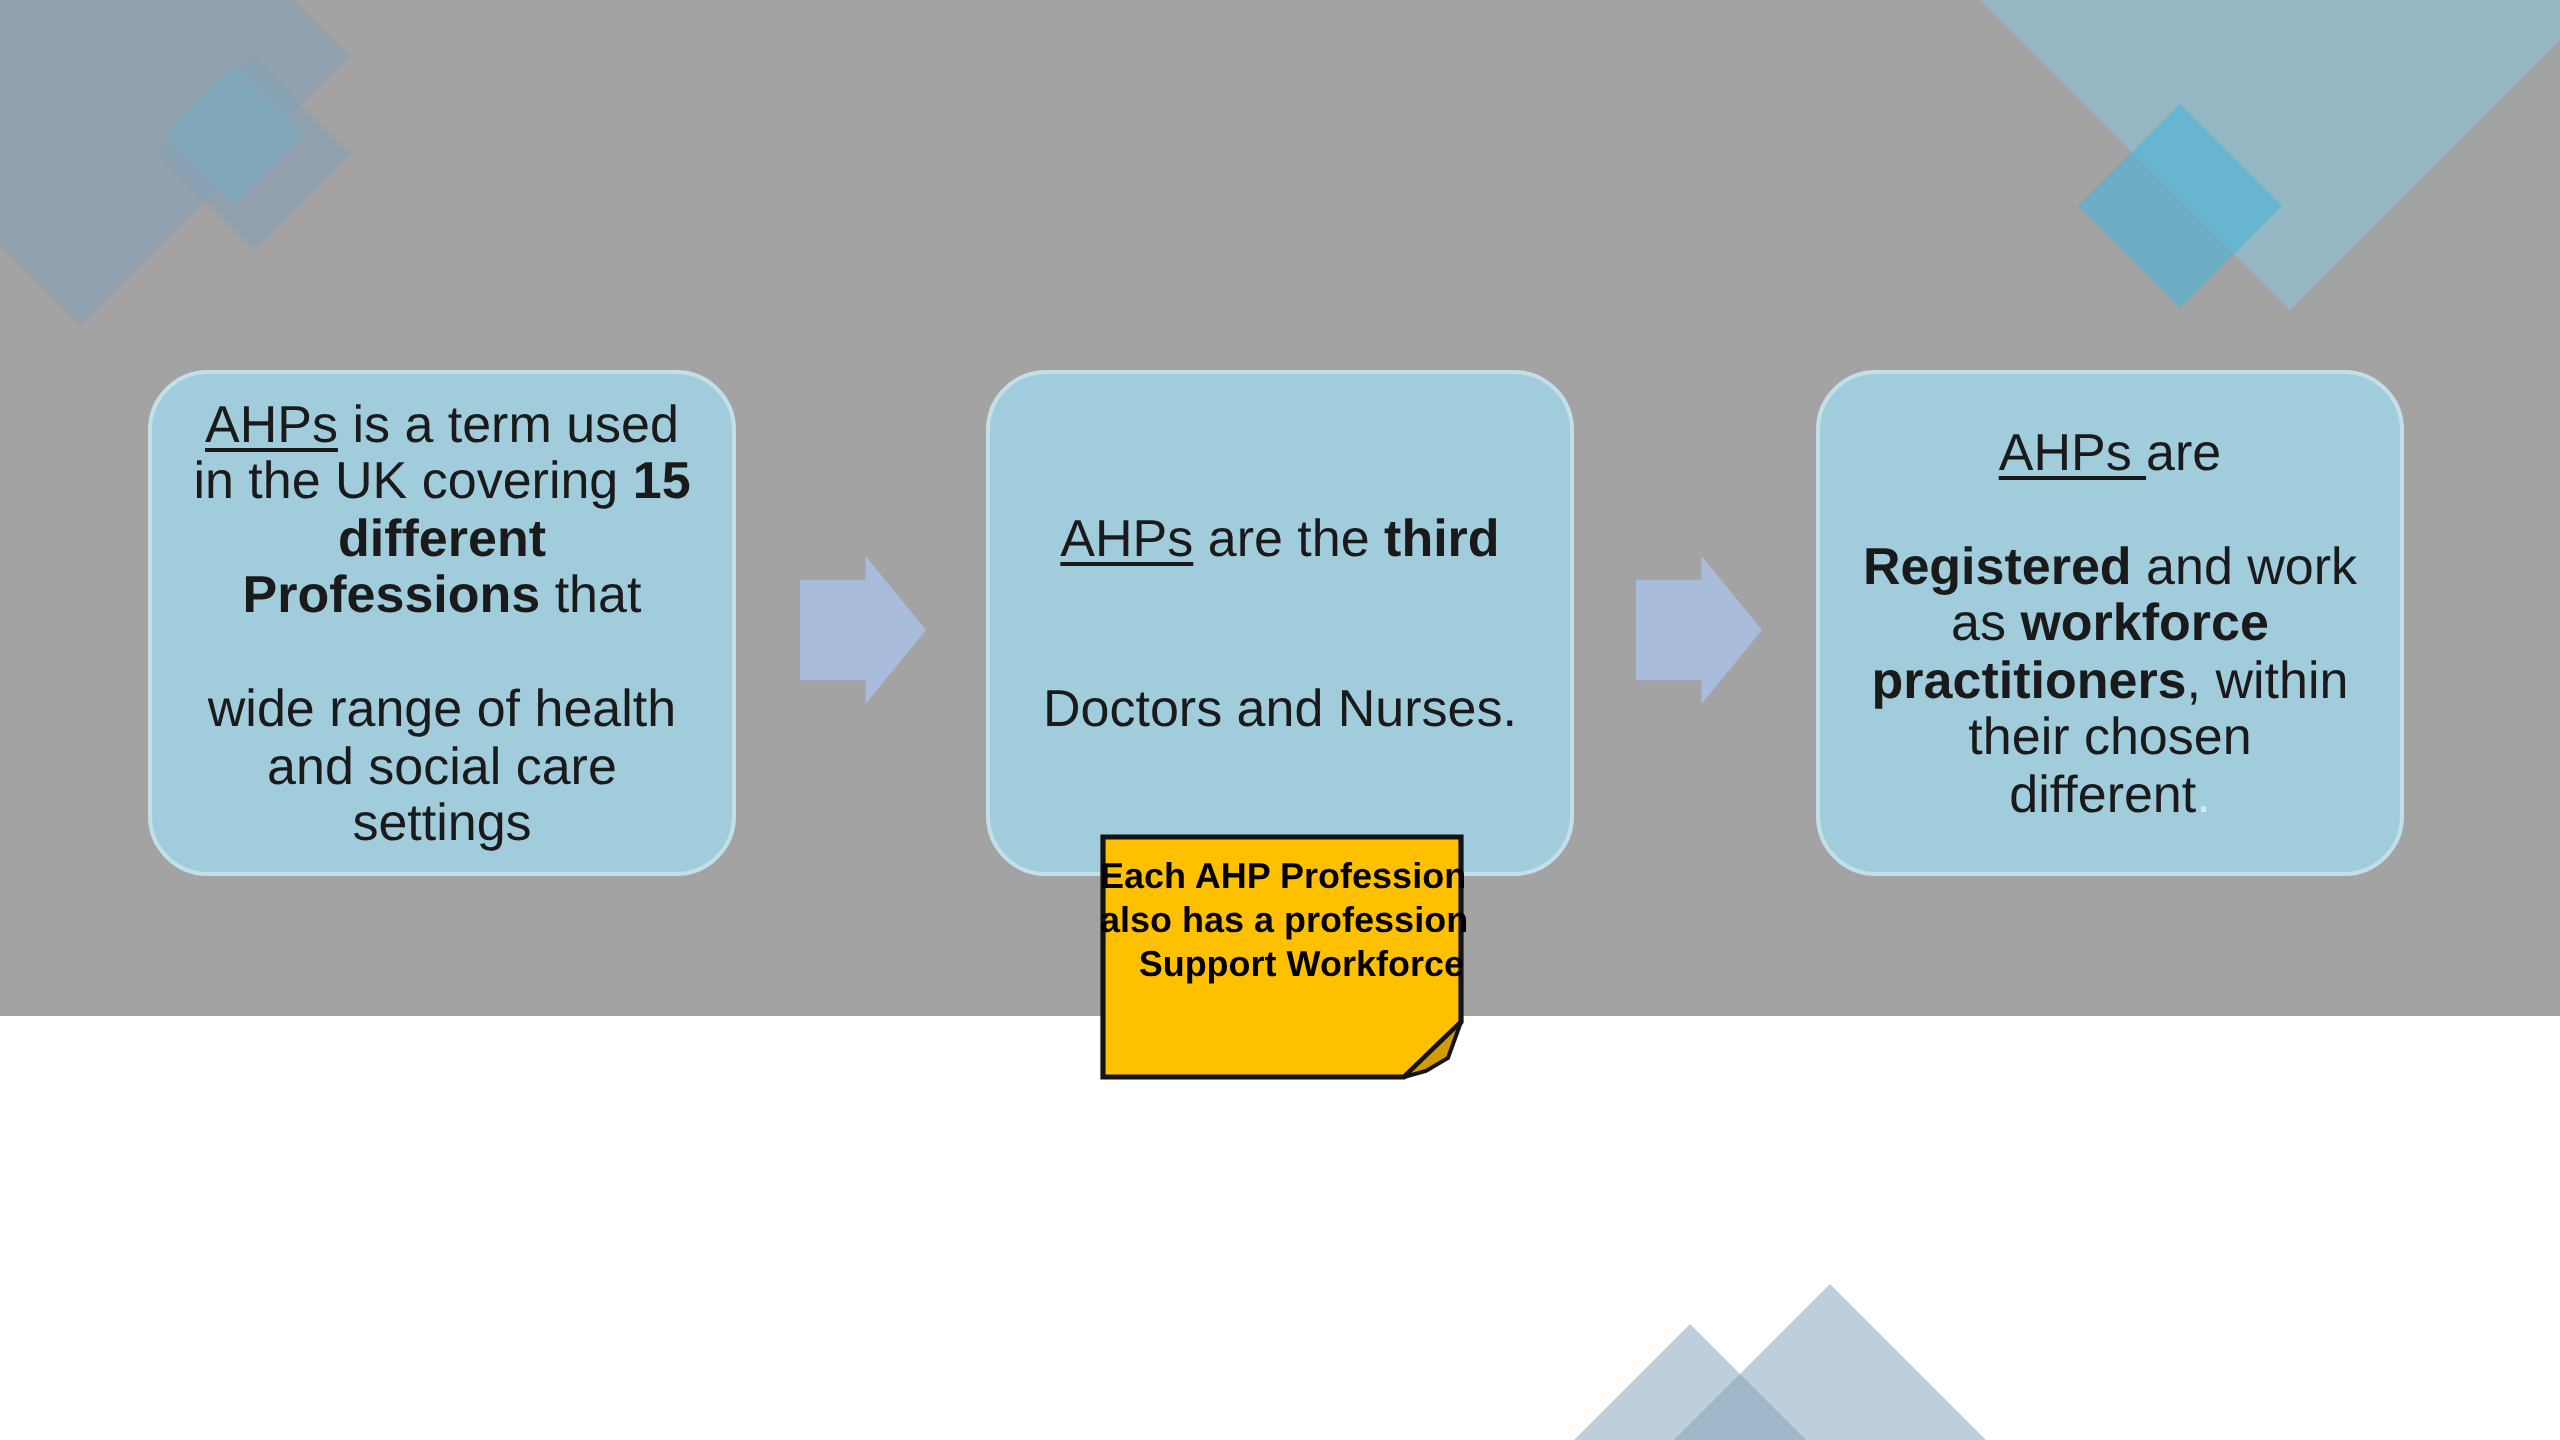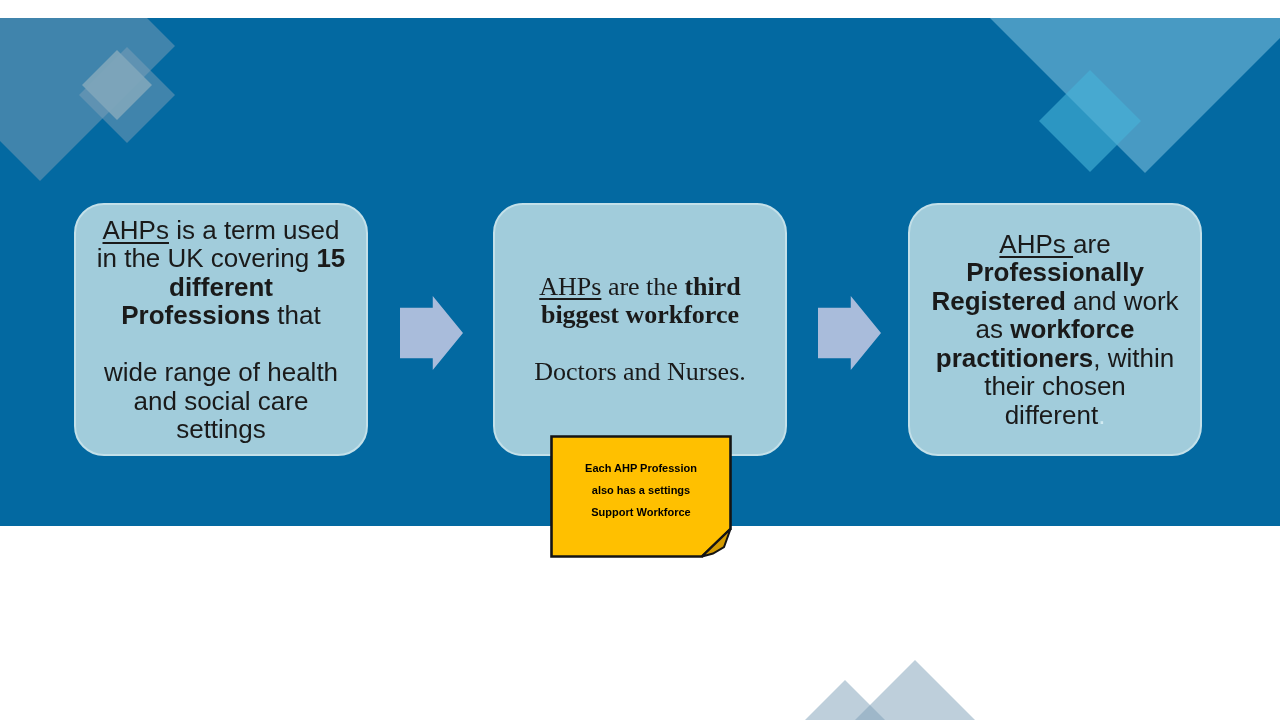--- a/index.html
+++ b/index.html
@@ -2,21 +2,21 @@
 <html><head>
 <meta charset="utf-8">
 <style>
   html,body{margin:0;padding:0;}
   body{
     width:1280px;height:720px;overflow:hidden;
     background:#ffffff;
     font-family:"Liberation Sans","DejaVu Sans",sans-serif;
     position:relative;
   }
-  .slide{position:absolute;left:0;top:18px;width:1280px;height:508px;background:#0369a1;}
+  .slide{position:absolute;left:0;top:0;width:1280px;height:508px;background:#a3a3a3;}
   .deco{position:absolute;left:0;top:0;width:1280px;height:720px;pointer-events:none;}
 
   
   .box{
     position:absolute;top:185px;width:294px;height:253px;
     box-sizing:border-box;
     border:2px solid #c3e0e9;
     border-radius:30px;
     display:flex;align-items:center;justify-content:center;
     text-align:center;
@@ -37,22 +37,22 @@
     clip-path:polygon(0% 16%,52% 16%,52% 0%,100% 50%,52% 100%,52% 84%,0% 84%);
   }
   .arrow1{left:400px;}
   .arrow2{left:818px;}
 
   
   .note{position:absolute;left:550px;top:417px;width:182px;height:123px;}
   .note svg{position:absolute;left:0;top:0;overflow:visible;}
   .note-text{
     position:absolute;left:0;top:0;width:182px;
-    padding-top:22px;box-sizing:border-box;
-    text-align:center;font-size:11px;line-height:22px;color:#000000;
+    padding-top:10px;box-sizing:border-box;
+    text-align:right;font-size:18px;line-height:22px;color:#000000;
     white-space:nowrap;
   }
 </style>
 </head>
 <body>
 
 <div class="slide">
 
   <svg class="deco" viewBox="0 0 1280 720" aria-hidden="true">
     <polygon points="40,-107 175,28 40,163 -95,28" fill-opacity="0.5" fill="#7DA0B8"></polygon>
@@ -65,31 +65,31 @@
     <polygon points="915,642 995,722 915,802 835,722" fill-opacity="0.5" fill="#7DA0B8"></polygon>
     <polygon points="845,662 905,722 845,782 785,722" fill-opacity="0.5" fill="#7DA0B8"></polygon>
   </svg>
 
   <div class="box box1" style="background-color: rgb(161, 204, 219); border-color: rgb(195, 224, 233);">
     <div class="box-text"><span class="u">AHPs</span><span> is a term used</span><br><span>in the UK covering </span><span class="b">15</span><br><span class="b">different</span><br><span class="b">Professions</span><span> that</span><br><br><span>wide range of health</span><br><span>and social care</span><br><span>settings</span></div>
   </div>
 
   <div class="arrow arrow1" style="background-color: rgb(169, 188, 219);"></div>
 
-  <div class="box box2" style="background-color: rgb(161, 204, 219); border-color: rgb(195, 224, 233); font-family: Liberation Serif, serif;">
-    <div class="box-text"><span class="u">AHPs</span><span> are the </span><span class="b">third</span><br><span class="b">biggest workforce</span><br><br><span>Doctors and Nurses.</span></div>
+  <div class="box box2" style="background-color: rgb(161, 204, 219); border-color: rgb(195, 224, 233);">
+    <div class="box-text"><span class="u">AHPs</span><span> are the </span><span class="b">third</span><br><br><br><span>Doctors and Nurses.</span></div>
   </div>
 
   <div class="arrow arrow2" style="background-color: rgb(169, 188, 219);"></div>
 
   <div class="box box3" style="background-color: rgb(161, 204, 219); border-color: rgb(195, 224, 233);">
-    <div class="box-text"><span class="u">AHPs </span><span>are</span><br><span class="b">Professionally</span><br><span class="b">Registered</span><span> and work</span><br><span>as </span><span class="b">workforce</span><br><span class="b">practitioners</span><span>, within</span><br><span>their chosen</span><br><span>different</span><span style="color: rgb(210, 235, 242);">.</span></div>
+    <div class="box-text"><span class="u">AHPs </span><span>are</span><br><br><span class="b">Registered</span><span> and work</span><br><span>as </span><span class="b">workforce</span><br><span class="b">practitioners</span><span>, within</span><br><span>their chosen</span><br><span>different</span><span style="color: rgb(210, 235, 242);">.</span></div>
   </div>
 
   <div class="note">
     <svg width="182" height="123" viewBox="0 0 182 123" aria-hidden="true">
       <polygon points="1.5,1.5 180.5,1.5 180.5,94 152,121.5 1.5,121.5" stroke-width="2.6" stroke-linejoin="miter" fill="#FFC000" stroke="#141414"></polygon>
       <polygon points="152,121.5 180.5,94 174,112 163,118.5" stroke-width="2" fill="#D49B00" stroke="#141414"></polygon>
     </svg>
-    <div class="note-text"><span class="b">Each AHP Profession</span><br><span class="b">also has a settings</span><br><span class="b">Support Workforce</span></div>
+    <div class="note-text"><span class="b">Each AHP Profession</span><br><span class="b">also has a profession</span><br><span class="b">Support Workforce</span></div>
   </div>
 
 </div>
 
 </body></html>

